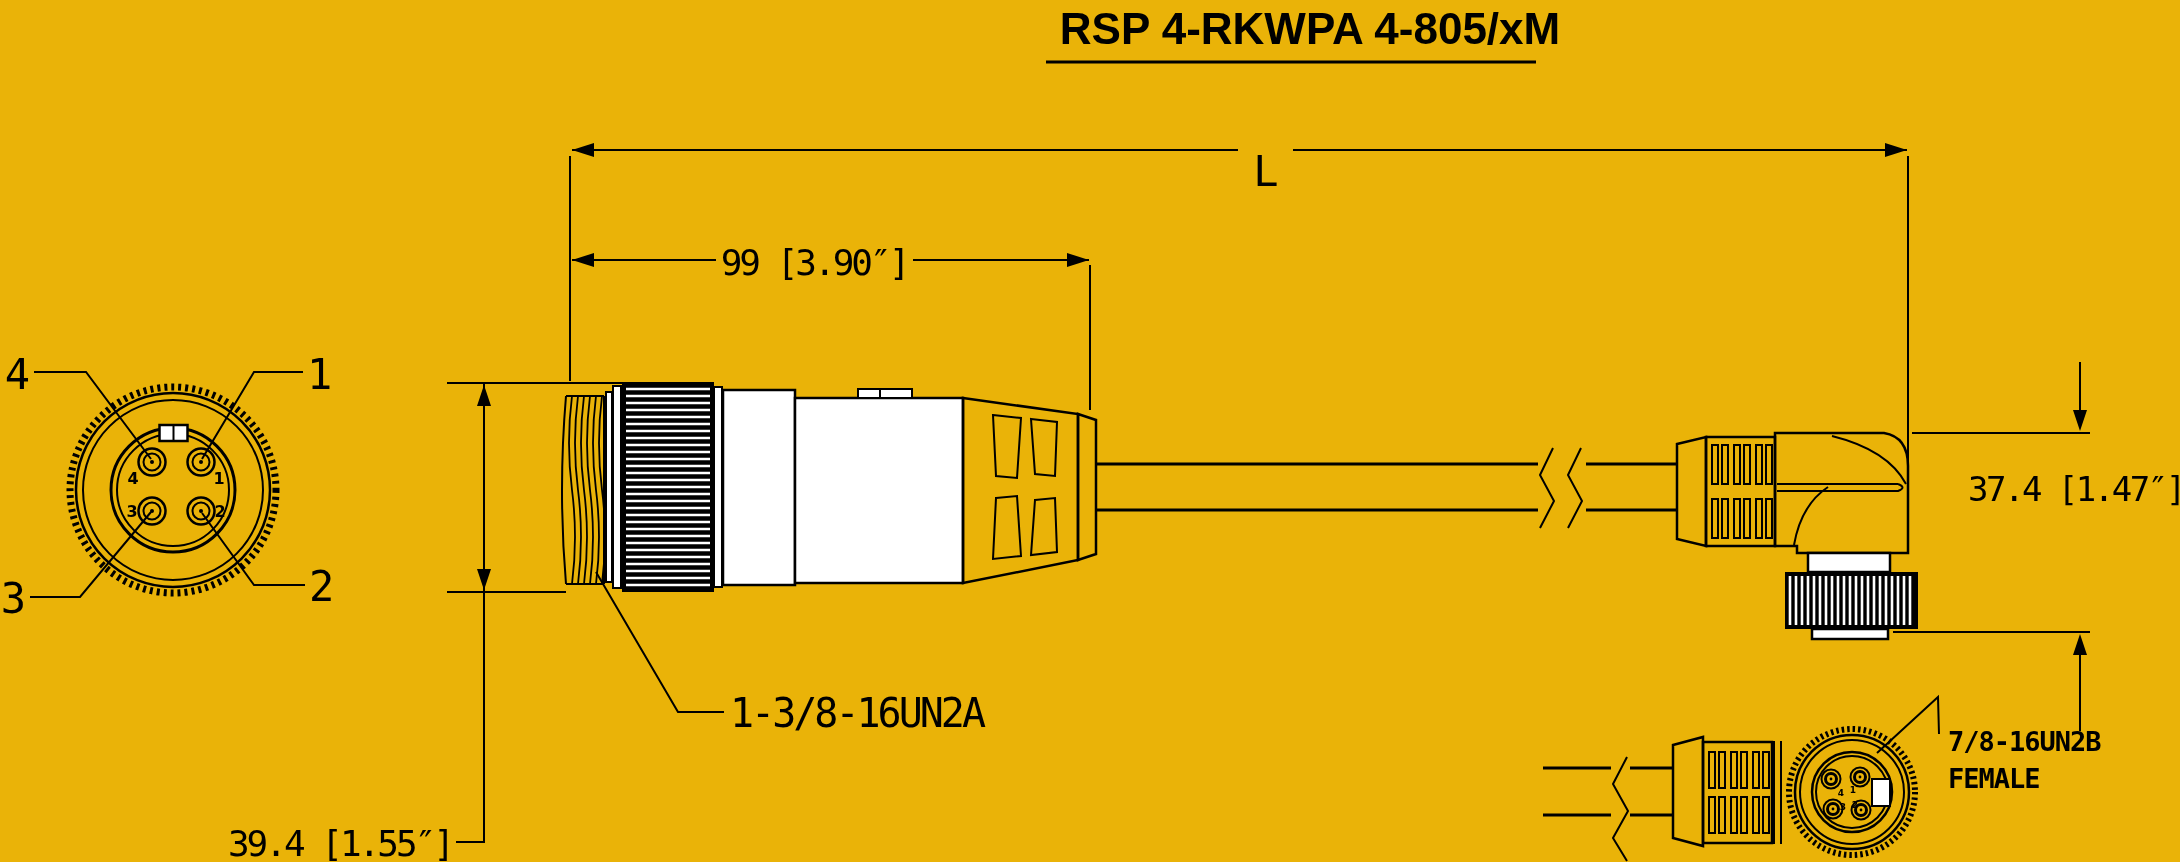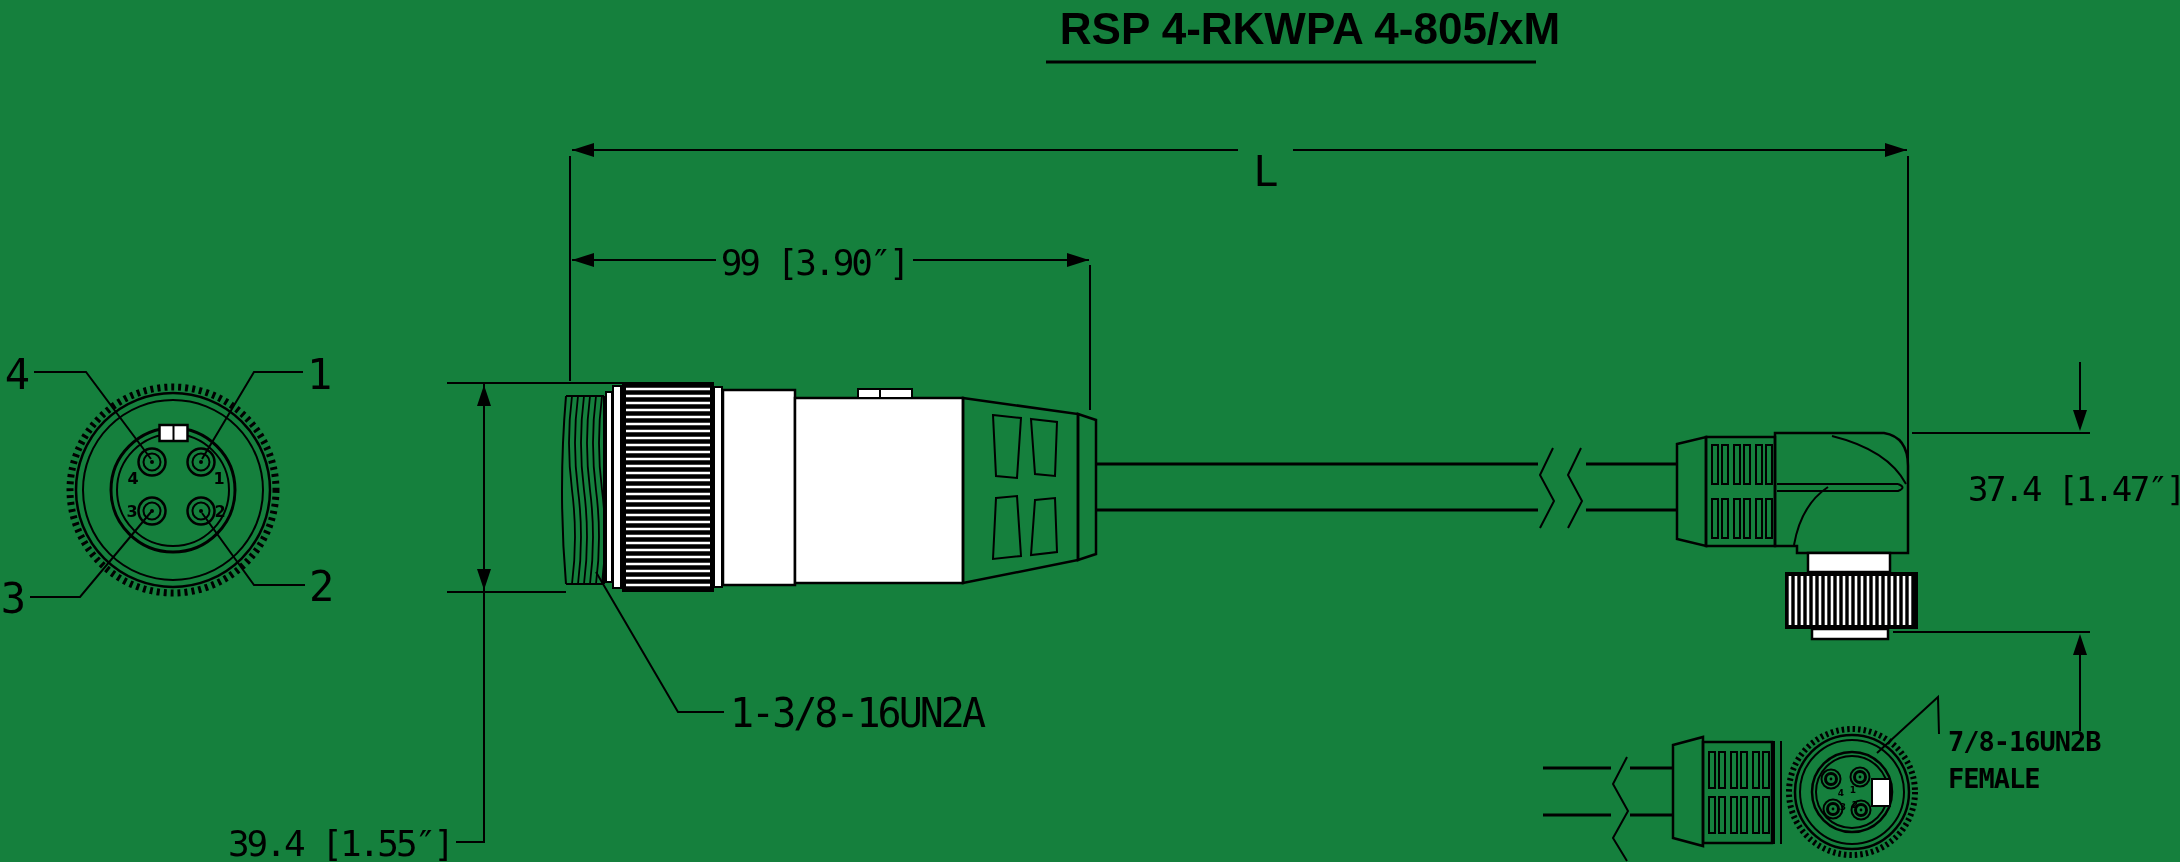--- a/index.html
+++ b/index.html
@@ -1,16 +1,16 @@
 <!DOCTYPE html>
 <html><head>
 <meta charset="utf-8">
 <style>
   html,body{margin:0;padding:0;background:#fff;}
-  .stage{position:relative;width:2180px;height:862px;background:#15803d;}
+  .stage{position:relative;width:2180px;height:862px;background:#eab308;}
   svg{display:block;}
   
   .ln{stroke:#000;stroke-width:2.5;fill:none;}
   .ln2{stroke:#000;stroke-width:2;fill:none;}
   .ln3{stroke:#000;stroke-width:3;fill:none;}
   .thin{stroke:#000;stroke-width:1.8;fill:none;}
   .blk{fill:#000;stroke:none;}
   .whtfill{fill:#fff;stroke:#000;stroke-width:2;}
   .whtfill25{fill:#fff;stroke:#000;stroke-width:2.5;}
   .wstripe{stroke:#fff;stroke-width:2.6;fill:none;}

